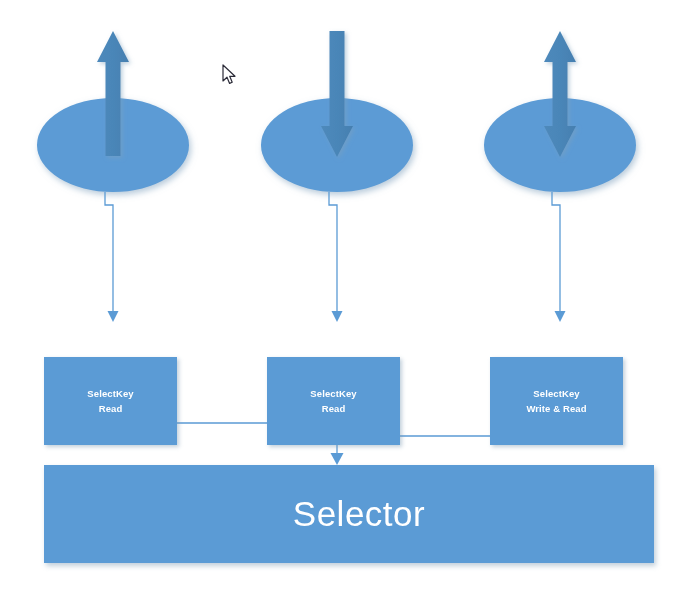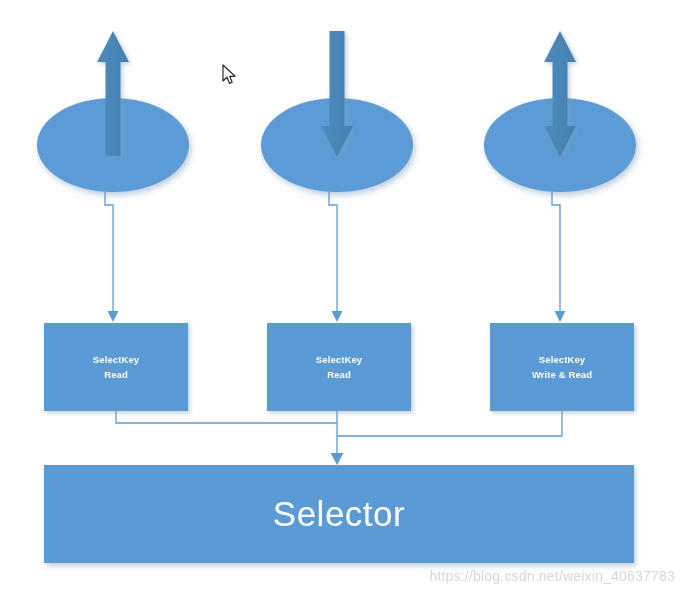--- a/index.html
+++ b/index.html
@@ -21,29 +21,30 @@
   .svg-layer {
     position: absolute;
     left: 0;
     top: 0;
     width: 681px;
     height: 599px;
   }
   
   .selectkey-box {
     position: absolute;
-    width: 144px;
+    width: 133px;
     height: 88px;
     background: #5B9BD5;
     box-shadow: 2px 2px 4px rgba(120,150,175,0.45);
     display: flex;
     flex-direction: column;
     align-items: center;
     justify-content: center;
     box-sizing: border-box;
+    margin-top: 34px;
   }
   .selectkey-box .line {
     color: #ffffff;
     font-size: 9.5px;
     line-height: 15px;
     font-weight: bold;
     letter-spacing: 0.1px;
     text-align: center;
     white-space: nowrap;
   }
@@ -56,20 +57,21 @@
     position: absolute;
     left: 44px;
     top: 465px;
     width: 590px;
     height: 98px;
     background: #5B9BD5;
     box-shadow: 2px 3px 5px rgba(120,150,175,0.45);
     display: flex;
     align-items: center;
     justify-content: center;
+    padding-left: 20px;
   }
   #selector-bar .selector-label {
     color: #ffffff;
     font-size: 35px;
     font-weight: normal;
     letter-spacing: 0.5px;
   }
 
   
   #watermark {
@@ -161,19 +163,18 @@
 
   <div class="selectkey-box" id="box-wr">
     <span class="line">SelectKey</span>
     <span class="line">Write &amp; Read</span>
   </div>
 
   <div id="selector-bar">
     <span class="selector-label">Selector</span>
   </div>
 
-  <div id="watermark">https://blog.csdn.net/weixin_40637783</div>
 
   <svg id="mouse-cursor" viewBox="0 0 16 22">
     <path d="M1,1 L1,17 L5,13.2 L7.6,19.4 L10.2,18.3 L7.7,12.3 L13,12.3 Z" fill="#ffffff" stroke="#2b2b38" stroke-width="1.2" stroke-linejoin="round"></path>
   </svg>
 
 </div>
 
 </body></html>

